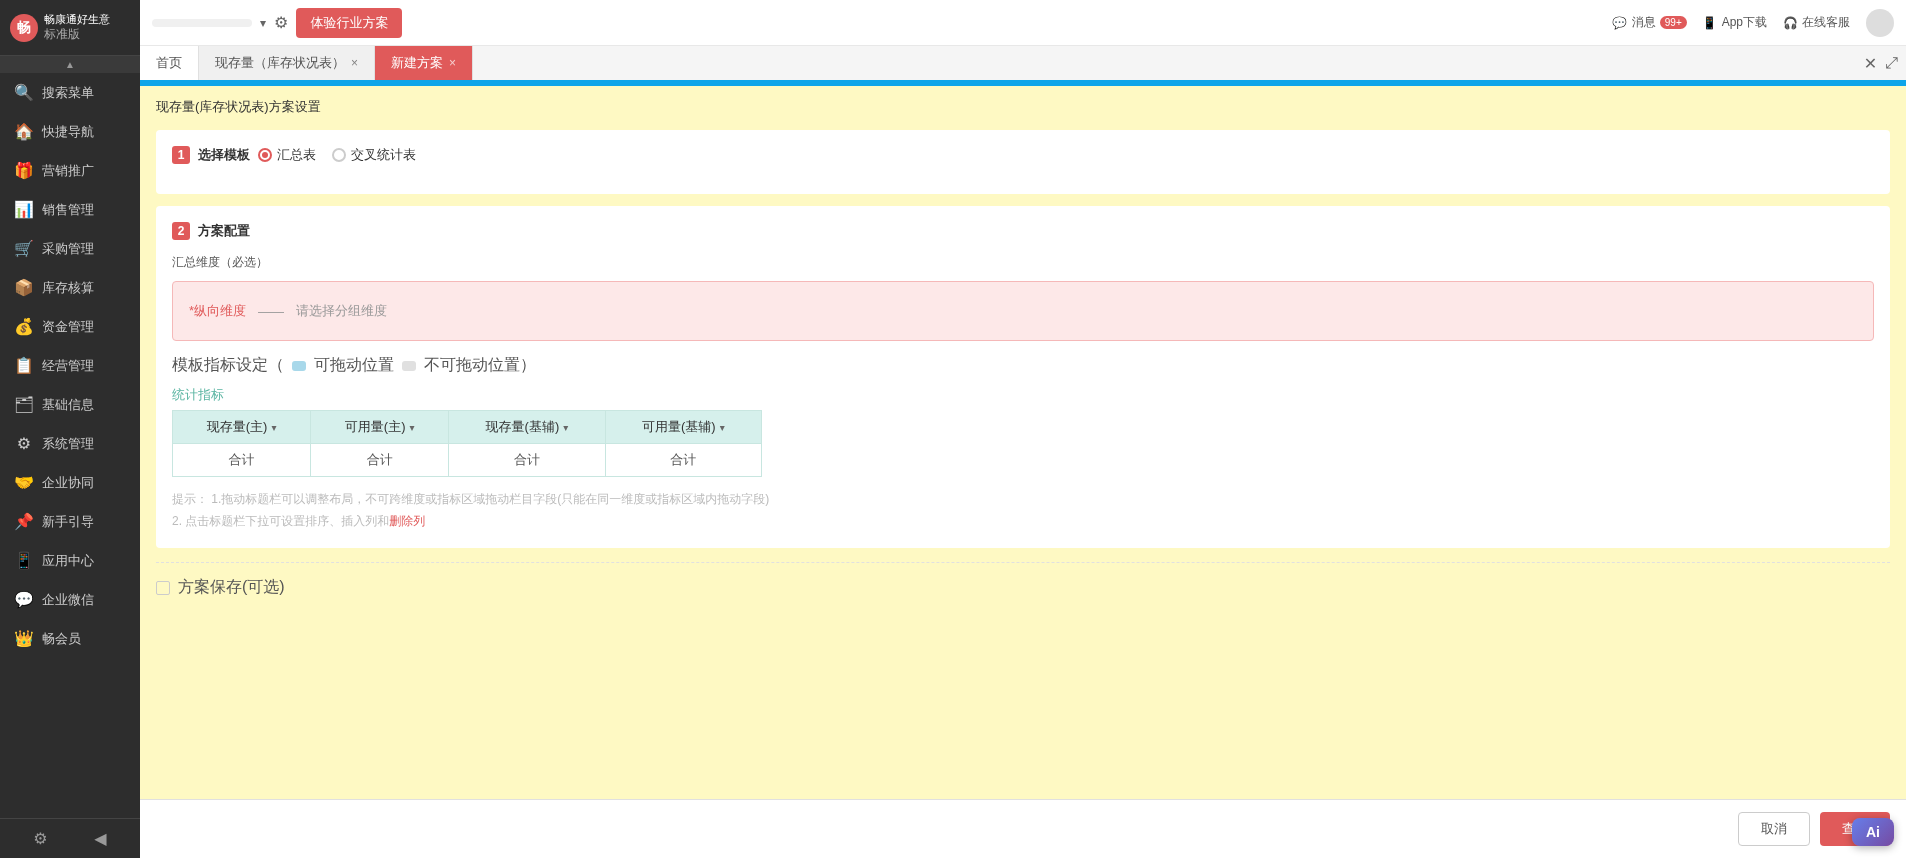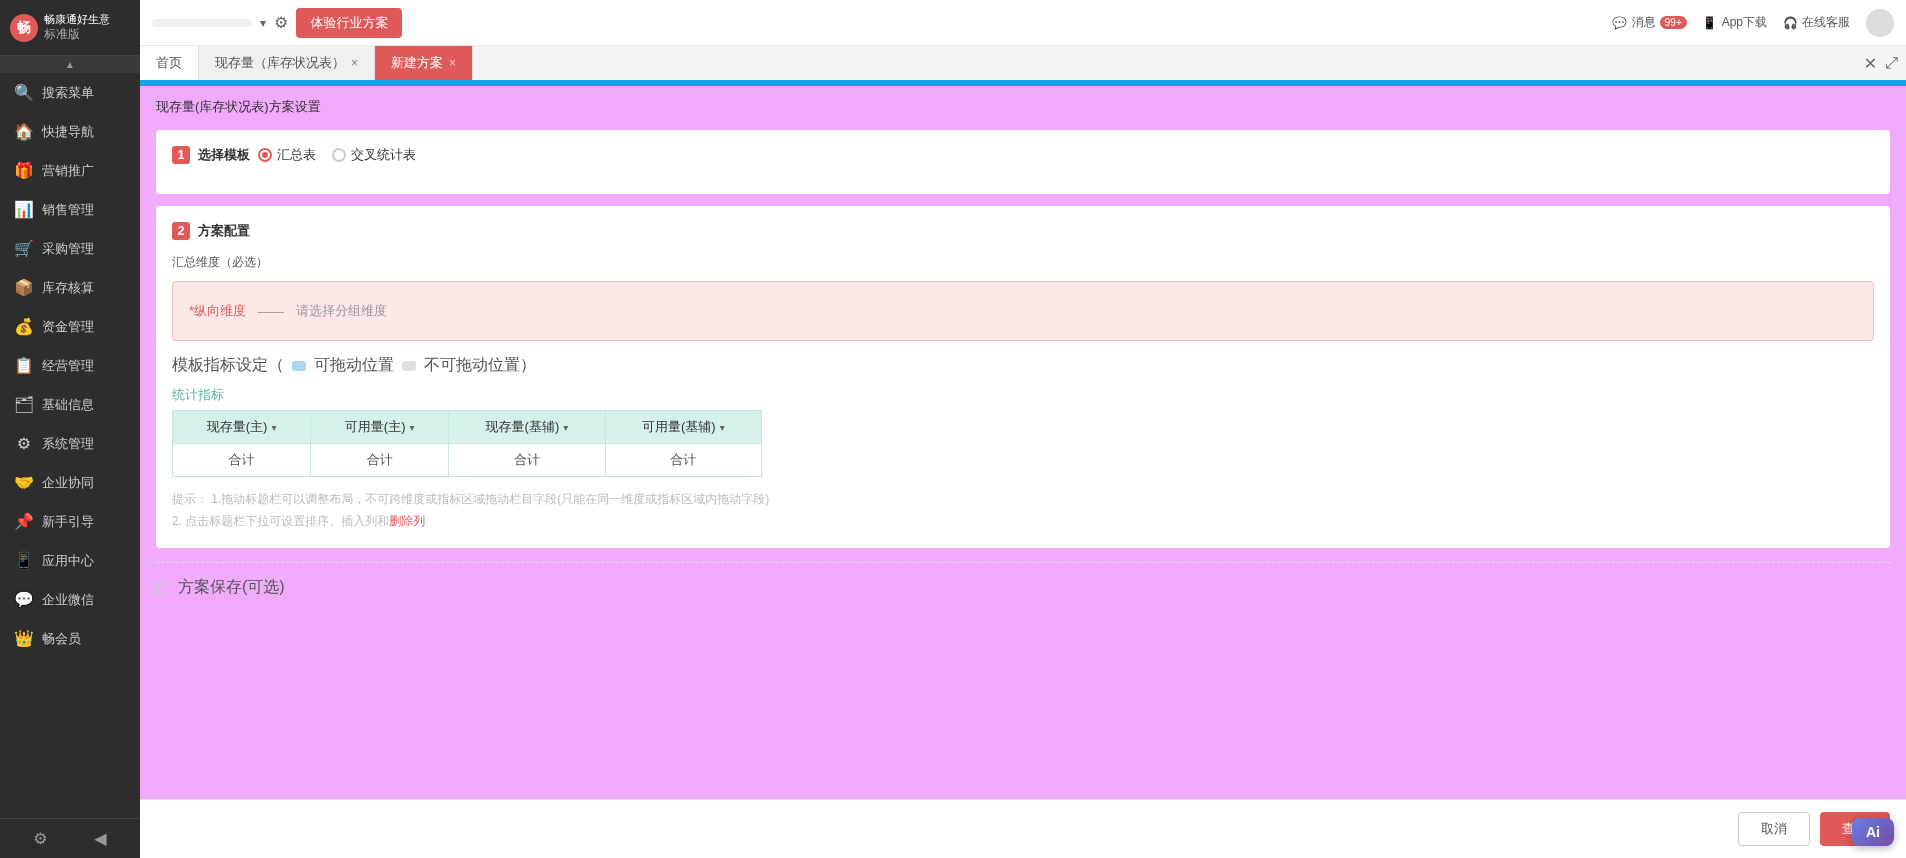--- a/index.html
+++ b/index.html
@@ -146,21 +146,21 @@
     }
     .tab-home { background: #fff; }
     .tab-close { font-size: 12px; cursor: pointer; opacity: 0.7; }
     .tabs-right { margin-left: auto; display: flex; gap: 8px; padding-right: 8px; }
     .tabs-right-icon { font-size: 16px; color: #666; cursor: pointer; }
 
     
     .content {
       flex: 1;
       overflow-y: auto;
-      background: #f0abfc;
+      background: #fef9c3;
       padding: 12px 16px;
     }
 
     .page-title {
       font-size: 13px;
       color: #333;
       margin-bottom: 14px;
     }
 
     .section {

